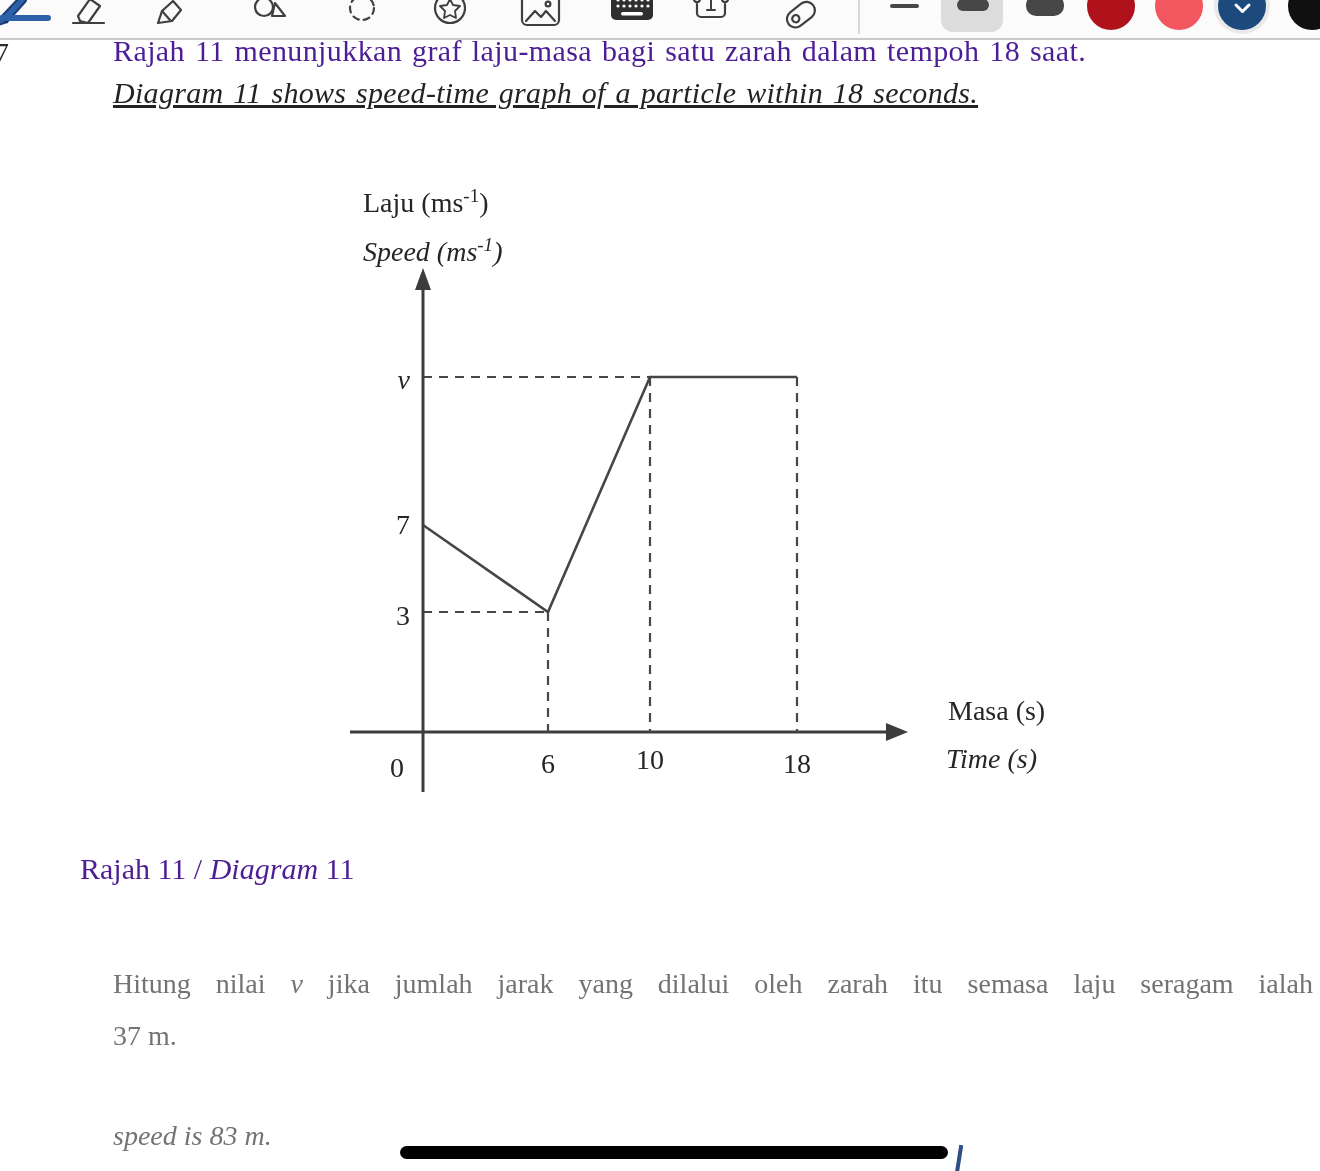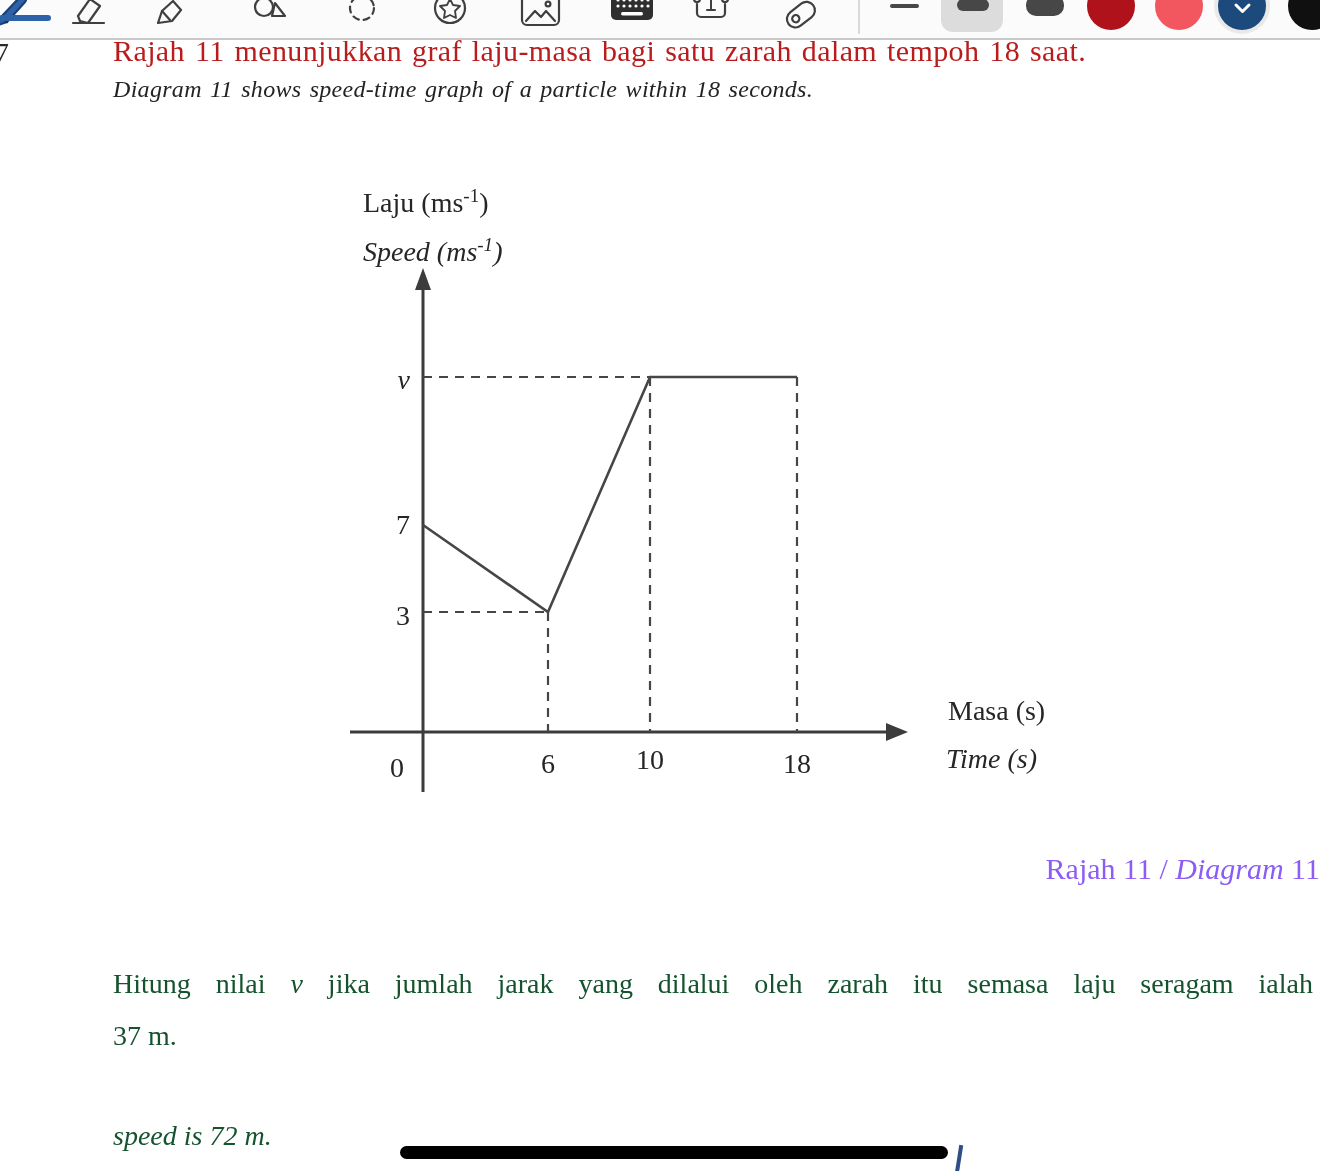--- a/index.html
+++ b/index.html
@@ -15,26 +15,26 @@
   .stroke-thin{position:absolute;left:890px;top:4px;width:29px;height:4px;border-radius:2px;background:#474747;}
   .stroke-med-bg{position:absolute;left:941px;top:-16px;width:62px;height:48px;border-radius:12px;background:#dcdcdc;}
   .stroke-med{position:absolute;left:957px;top:-1px;width:32px;height:12px;border-radius:6px;background:#474747;}
   .stroke-thick{position:absolute;left:1026px;top:-5px;width:38px;height:21px;border-radius:10px;background:#474747;}
   .swatch{position:absolute;top:-18px;width:48px;height:48px;border-radius:50%;}
   .swatch-ring{position:absolute;top:-22px;width:56px;height:56px;border-radius:50%;background:#e9e9e9;}
   .chev{position:absolute;z-index:6;}
   
   .it{font-style:italic;}
   .qnum{position:absolute;left:-6px;top:36px;font-size:30px;color:#2a2a2a;}
-  .hline1{position:absolute;left:113px;top:34px;font-size:30px;letter-spacing:.4px;word-spacing:2px;white-space:nowrap;color:#b91c1c;}
-  .hline2{position:absolute;left:113px;top:76px;font-size:24px;letter-spacing:.3px;word-spacing:2px;white-space:nowrap;color:#232323;}
+  .hline1{position:absolute;left:113px;top:34px;font-size:30px;letter-spacing:.4px;word-spacing:2px;white-space:nowrap;color:#4c1d95;}
+  .hline2{position:absolute;left:113px;top:76px;font-size:30px;letter-spacing:.3px;word-spacing:2px;white-space:nowrap;color:#232323;text-decoration:underline;}
   .graph{position:absolute;left:340px;top:160px;}
   .gtxt{font-family:"Liberation Serif",serif;font-size:28px;fill:#262626;}
-  .caption{position:absolute;left:80px;top:852px;width:1240px;text-align:right;font-size:30px;color:#8b5cf6;}
-  .pline{position:absolute;left:113px;width:1200px;font-size:28px;color:#14532d;}
+  .caption{position:absolute;left:80px;top:852px;width:1240px;text-align:left;font-size:30px;color:#4c1d95;}
+  .pline{position:absolute;left:113px;width:1200px;font-size:28px;color:#737373;}
   .jline{text-align:justify;text-align-last:justify;}
   .marker-line{position:absolute;left:400px;top:1146px;width:548px;height:13px;border-radius:7px;background:#000;}
   .pen-tick{position:absolute;left:957px;top:1145px;width:4px;height:29px;background:#2e4f86;transform:rotate(9deg);}
 </style>
 </head>
 <body>
 
 <div class="screen">
 
   <div class="toolbar">
@@ -168,17 +168,17 @@
     <text x="457" y="613" text-anchor="middle" class="gtxt">18</text>
 
     <text x="608" y="560" class="gtxt">Masa (s)</text>
     <text x="606" y="608" class="gtxt it">Time (s)</text>
   </svg>
 
   <div class="caption"><span>Rajah 11 / </span><span class="it">Diagram</span><span> 11</span></div>
 
   <div class="pline jline" style="top:968px"><span>Hitung nilai </span><span class="it">v</span><span> jika jumlah jarak yang dilalui oleh zarah itu semasa laju seragam ialah</span></div>
   <div class="pline" style="top:1020px">37 m.</div>
-  <div class="pline it" style="top:1120px">speed is 72 m.</div>
+  <div class="pline it" style="top:1120px">speed is 83 m.</div>
 
   <div class="marker-line"></div>
   <div class="pen-tick"></div>
 </div>
 
 </body></html>

